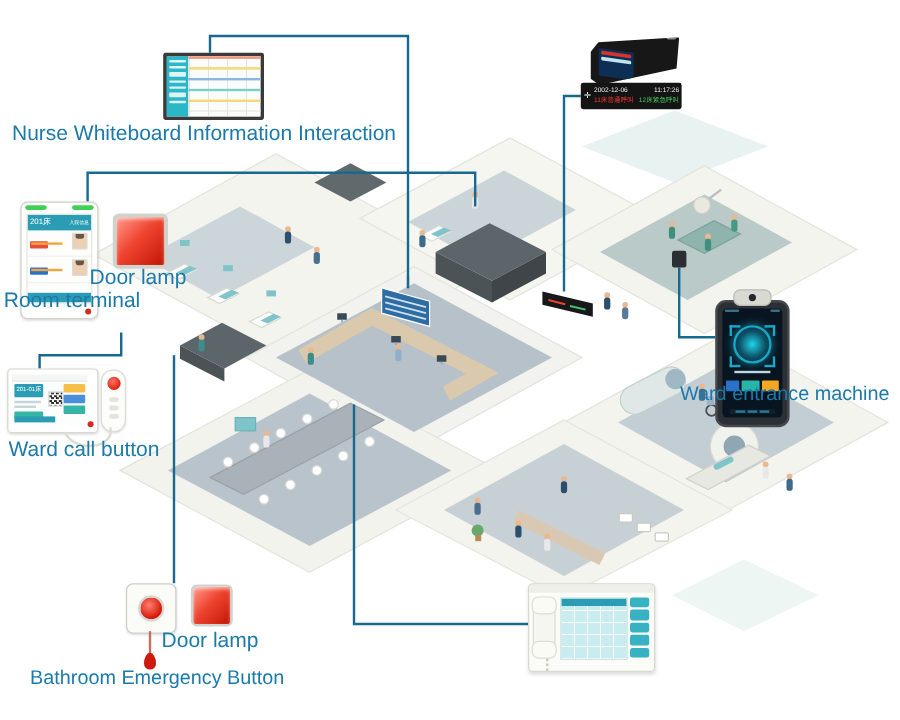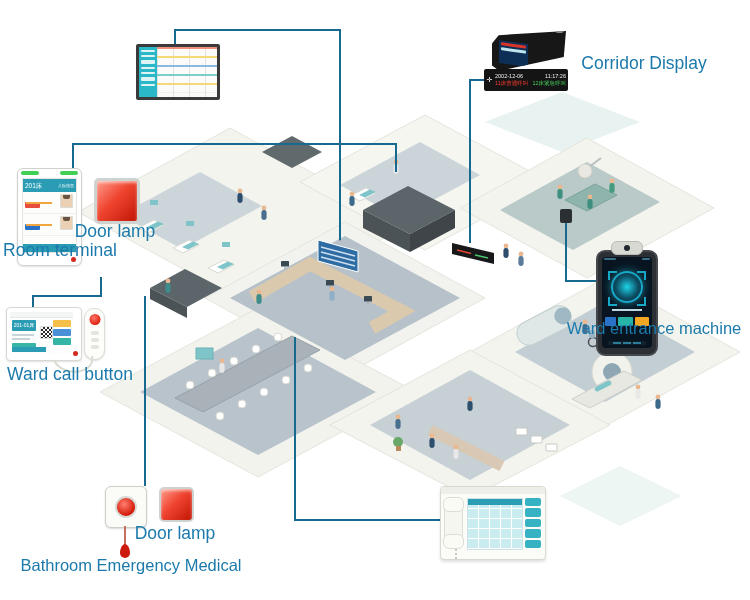--- a/index.html
+++ b/index.html
@@ -442,21 +442,21 @@
     <div class="mf-screen"></div>
     <div class="mf-keys">
       <i></i>
         <i></i>
         <i></i>
         <i></i>
         <i></i>
     </div>
   </div>
 
-  <div class="lbl" style="left:570px;top:53px;width:148px">Corridor Display</div>
+  <div class="lbl" style="left:0;top:101px;width:340px">Nurse Whiteboard Information Interaction</div>
   <div class="lbl" style="left:35px;top:221px;width:160px">Door lamp</div>
   <div class="lbl" style="left:-10px;top:240px;width:140px">Room terminal</div>
   <div class="lbl small" style="left:558px;top:319px;width:192px">Ward entrance machine</div>
   <div class="lbl" style="left:0;top:364px;width:140px">Ward call button</div>
   <div class="lbl" style="left:95px;top:523px;width:160px">Door lamp</div>
-  <div class="lbl small" style="left:6px;top:556px;width:250px">Bathroom Emergency Medical</div>
+  <div class="lbl small" style="left:6px;top:556px;width:250px">Bathroom Emergency Button</div>
 
 </div>
 
 </body></html>

